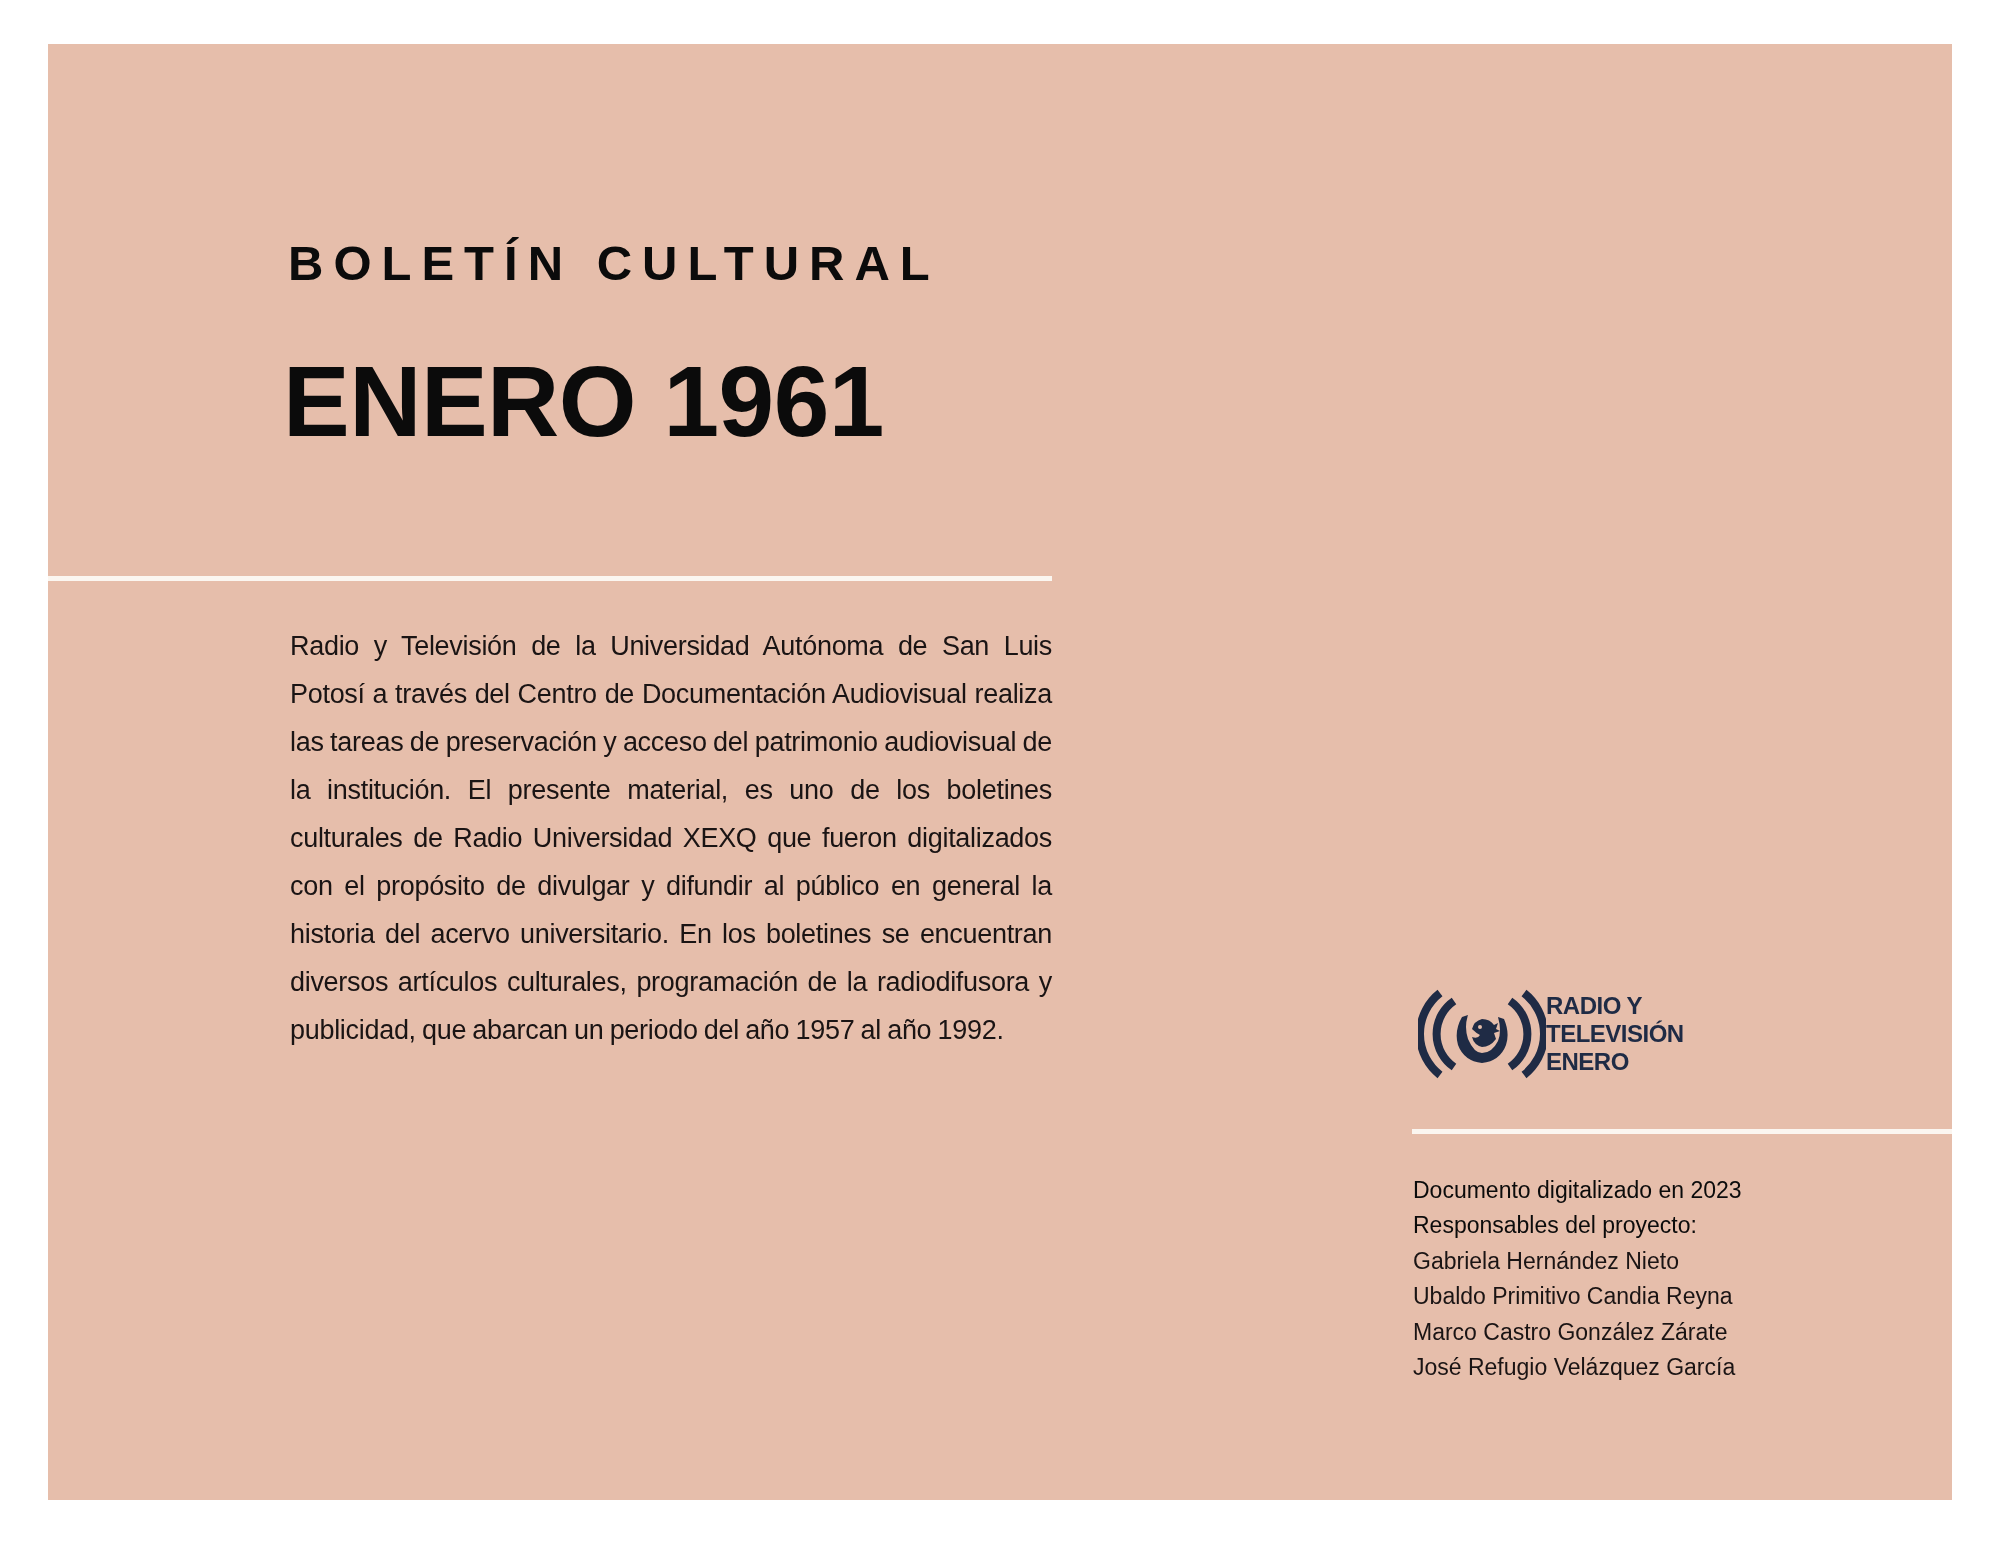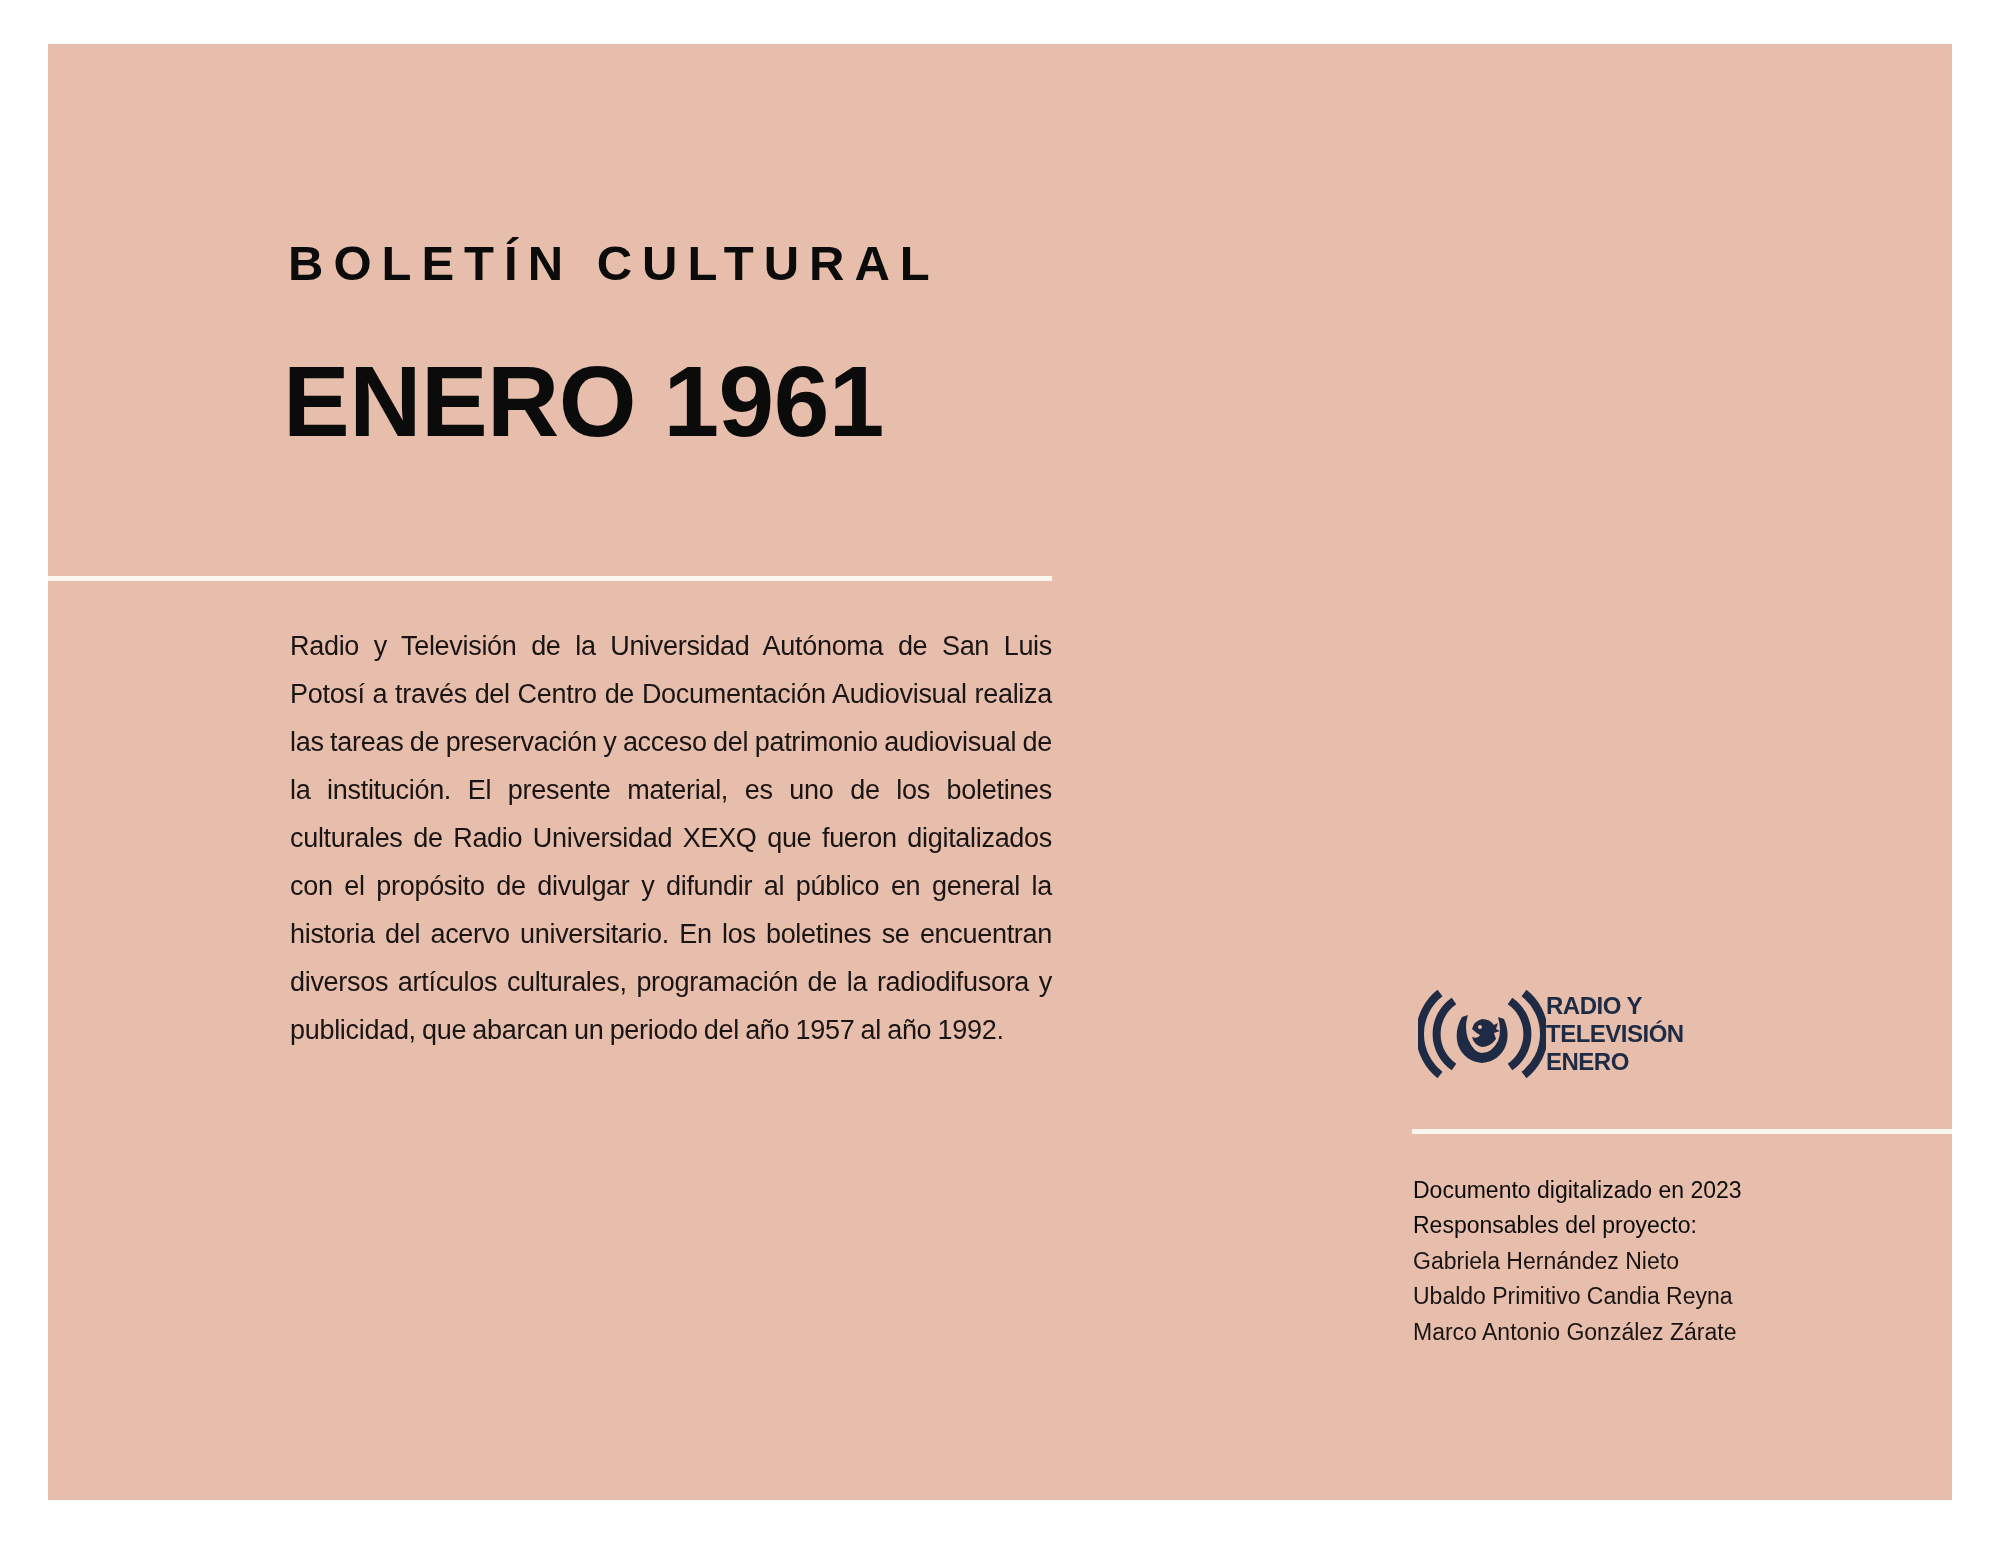--- a/index.html
+++ b/index.html
@@ -154,14 +154,15 @@
   </div>
 </div>
 
 <div class="divider right"></div>
 
 <div class="credits">
   <div class="bold">Documento digitalizado en 2023</div>
   <div class="bold">Responsables del proyecto:</div>
   <div>Gabriela Hernández Nieto</div>
   <div>Ubaldo Primitivo Candia Reyna</div>
-  <div>Marco Antonio González Zárate</div>
+  <div>Marco Castro González Zárate</div>
+  <div>José Refugio Velázquez García</div>
 </div>
 
 </body></html>

